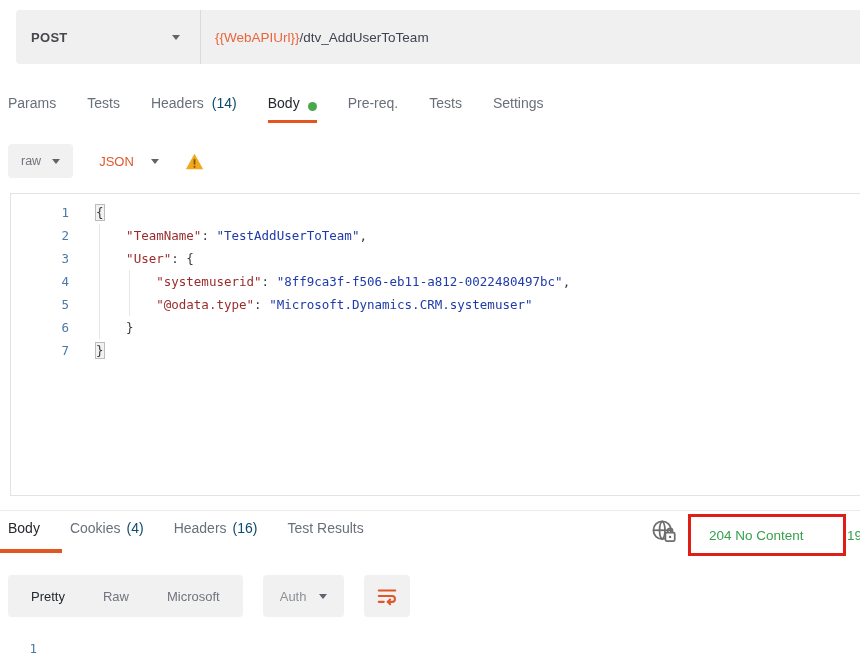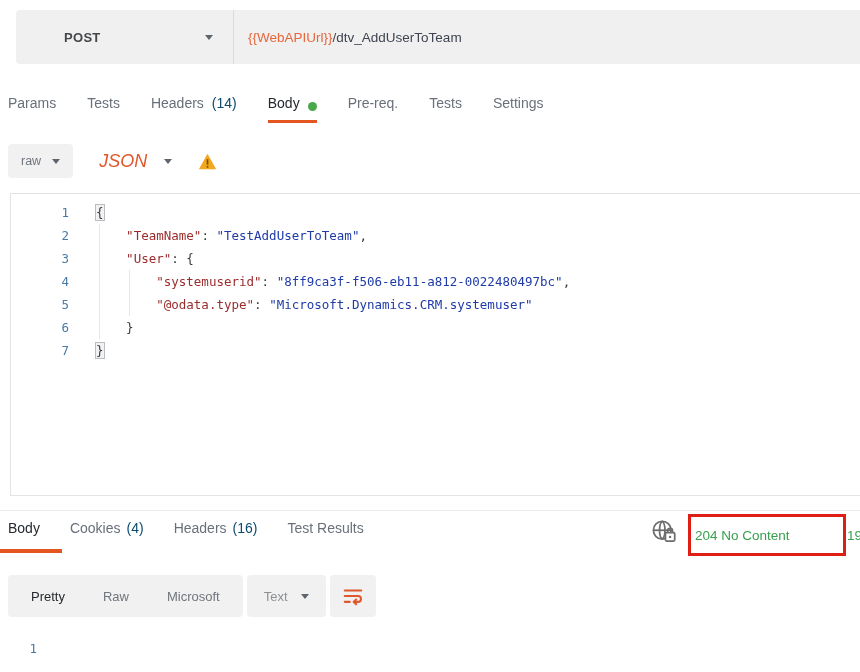--- a/index.html
+++ b/index.html
@@ -3,40 +3,40 @@
 <meta charset="utf-8">
 <style>
   html,body{margin:0;padding:0;width:860px;height:672px;overflow:hidden;background:#fff;}
   body{font-family:"Liberation Sans",sans-serif;color:#3f4450;}
   .stage{position:relative;width:860px;height:672px;background:#fff;overflow:hidden;}
 
   
   .url-bar{position:absolute;left:16px;top:10px;width:844px;height:54px;background:#f0f0f0;
            border-radius:4px 0 0 4px;display:flex;align-items:center;}
   .method{width:185px;height:100%;box-sizing:border-box;display:flex;align-items:center;
-          justify-content:space-between;padding:0 20px 0 15px;border-right:1px solid #dadada;cursor:pointer;margin-left:33px;}
+          justify-content:space-between;padding:0 20px 0 15px;border-right:1px solid #dadada;cursor:pointer;}
   .method-label{font-weight:700;font-size:13px;color:#45474b;letter-spacing:.3px;}
   .caret{width:0;height:0;border-left:4.5px solid transparent;border-right:4.5px solid transparent;
          border-top:5.5px solid #5d646c;display:inline-block;}
   .url-text{padding-left:14px;font-size:13.5px;white-space:nowrap;}
   .url-var{color:#e8663c;}
   .url-path{color:#3f4450;}
 
   
   .req-tabs{position:absolute;left:8px;top:95px;display:flex;gap:31px;font-size:14px;color:#69707a;}
   .req-tab{padding-bottom:9px;border-bottom:3px solid transparent;cursor:pointer;display:flex;align-items:flex-end;gap:8px;}
   .req-tab.active{color:#25292e;border-bottom-color:#e3561f;}
   .count{color:#0c4a6e;}
   .dot{width:9px;height:9px;border-radius:50%;background:#49a84c;display:inline-block;}
 
   
   .fmt-row{position:absolute;left:8px;top:141px;display:flex;align-items:center;gap:26px;height:40px;}
   .raw-pill{background:#f1f1f1;border-radius:4px;padding:10px 13px;display:flex;align-items:center;gap:11px;
             font-size:12.5px;color:#70757d;cursor:pointer;}
-  .json-dd{display:flex;align-items:center;gap:17px;font-size:18px;color:#e0572b;cursor:pointer;font-style:italic;}
+  .json-dd{display:flex;align-items:center;gap:17px;font-size:13px;color:#e0572b;cursor:pointer;}
   .warn{display:flex;align-items:center;cursor:pointer;}
 
   
   .editor{position:absolute;left:10px;top:193px;width:850px;height:303px;border:1px solid #e3e3e3;border-right:none;
           box-sizing:border-box;background:#fff;font-family:"DejaVu Sans Mono",monospace;font-size:12.5px;}
   .lines{padding-top:7px;position:relative;}
   .cline{display:flex;height:23px;line-height:23px;}
   .ln{flex:0 0 58px;width:58px;text-align:right;color:#4a7aa8;user-select:none;}
   .codetxt{white-space:pre;padding-left:27px;color:#35383c;}
   .key{color:#9b2c2c;}
@@ -48,27 +48,27 @@
   .guide2{left:118px;top:76px;height:46px;}
 
   
   .resp-divider{position:absolute;left:0;top:510px;width:860px;height:1px;background:#ececec;}
   .resp-tabs{position:absolute;left:8px;top:520px;display:flex;gap:30px;font-size:14px;color:#69707a;}
   .resp-tab{cursor:pointer;display:flex;gap:6px;}
   .resp-tab.active{color:#25292e;}
   .resp-underline{position:absolute;left:0;top:549px;width:62px;height:4px;background:#e3561f;}
   .globe{position:absolute;left:650px;top:518px;cursor:pointer;}
   .status-box{position:absolute;left:688px;top:514px;width:158px;height:42px;border:3px solid #df1f16;
-              box-sizing:border-box;display:flex;align-items:center;padding-left:4px;}
+              box-sizing:border-box;display:flex;align-items:center;padding-left:18px;}
   .status-text{color:#38a04d;font-size:13.5px;white-space:nowrap;}
   .time-text{position:absolute;left:847px;top:514px;height:42px;display:flex;align-items:center;
              color:#38a04d;font-size:13.5px;white-space:nowrap;}
 
   
-  .resp-toolbar{position:absolute;left:8px;top:575px;height:42px;display:flex;gap:4px;}
+  .resp-toolbar{position:absolute;left:8px;top:575px;height:42px;display:flex;gap:20px;}
   .seg{background:#f1f1f1;border-radius:4px;display:flex;align-items:stretch;padding:0 4px;}
   .seg-item{display:flex;align-items:center;padding:0 19px;font-size:13px;color:#70757d;cursor:pointer;}
   .seg-item.active{color:#25292e;}
   .text-dd{background:#f1f1f1;border-radius:4px;display:flex;align-items:center;gap:13px;padding:0 17px;
            font-size:13px;color:#8d9196;cursor:pointer;}
   .wrap-pill{background:#f1f1f1;border-radius:4px;width:46px;display:flex;align-items:center;justify-content:center;cursor:pointer;}
 
   .resp-ln{position:absolute;left:0;top:641px;width:37px;text-align:right;color:#4a7aa8;
            font-family:"DejaVu Sans Mono",monospace;font-size:12.5px;}
 </style>
@@ -209,21 +209,21 @@
         <span>Pretty</span>
       </div>
       <div class="seg-item">
         <span>Raw</span>
       </div>
       <div class="seg-item">
         <span>Microsoft</span>
       </div>
     </div>
     <div class="text-dd">
-      <span>Text</span>
+      <span>Auth</span>
       <span class="caret"></span>
     </div>
     <div class="wrap-pill">
       <svg width="22" height="22" viewBox="0 0 24 24" fill="none" stroke="#e0572b" stroke-width="2.2" stroke-linecap="round" stroke-linejoin="round">
         <line x1="3" y1="6" x2="21" y2="6"></line>
         <path d="M3 12 h14.5 a3.2 3.2 0 1 1 0 6.4 h-4.7"></path>
         <polyline points="15.4 15.8 12.8 18.4 15.4 21"></polyline>
         <line x1="3" y1="18.4" x2="8.5" y2="18.4"></line>
       </svg>
     </div>

